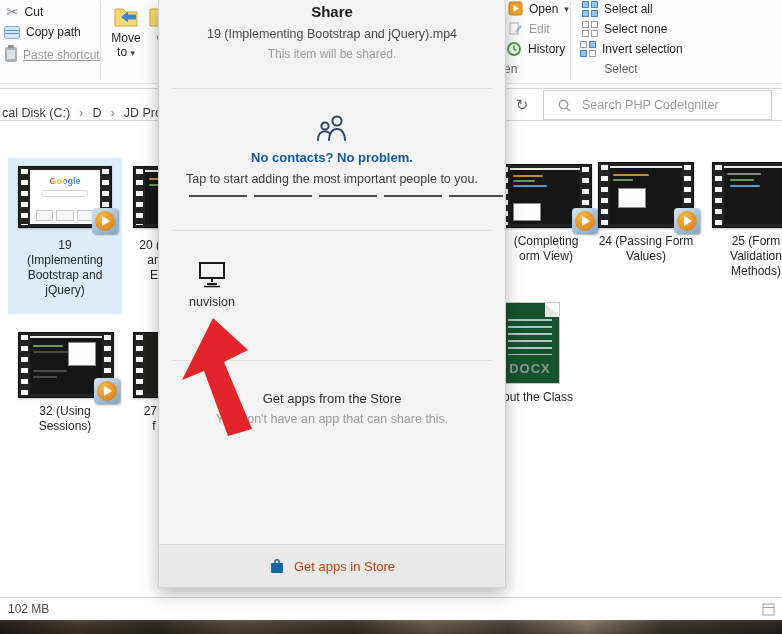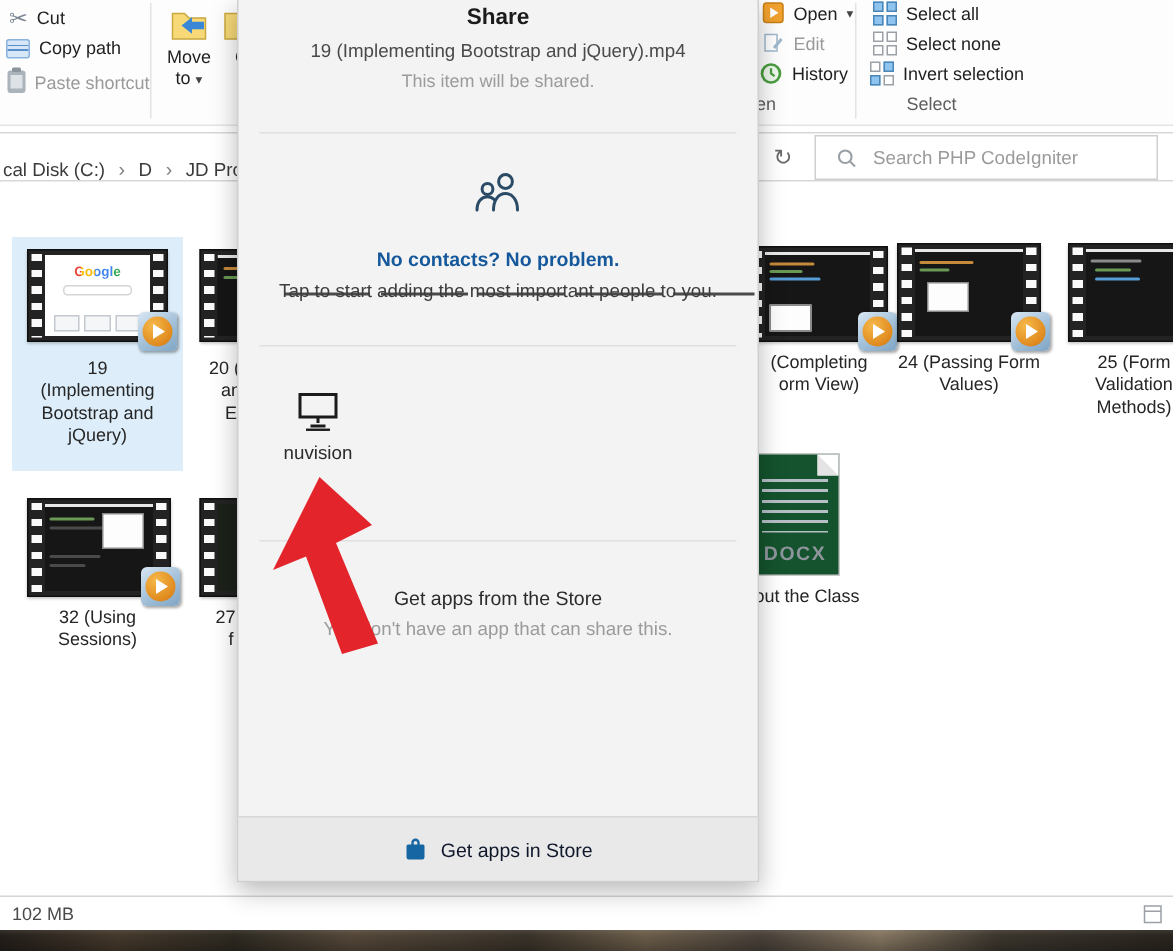--- a/index.html
+++ b/index.html
@@ -63,21 +63,21 @@
   .docbadge{position:absolute;bottom:7px;width:100%;text-align:center;font-weight:bold;font-size:13px;letter-spacing:1px;color:#8e959c;}
   
   .panel{position:absolute;left:158px;top:0;width:348px;height:588px;background:#f3f3f3;
          border:1px solid #cfcfcf;border-top:none;box-sizing:border-box;
          box-shadow:0 6px 16px rgba(0,0,0,.28);z-index:10;}
   .pt{position:absolute;left:6px;right:6px;text-align:center;}
   .pdiv{position:absolute;left:14px;right:14px;height:1px;background:#e0e0e0;}
   .artifact{position:absolute;left:30px;right:2px;top:195px;height:2px;
             background:repeating-linear-gradient(to right,#4a4a4a 0 58px,#f3f3f3 58px 65px);}
   .pfoot{position:absolute;left:0;right:0;bottom:0;height:42px;background:#e9e9e9;border-top:1px solid #d6d6d6;
-         display:flex;align-items:center;justify-content:center;gap:9px;color:#0f172a;font-size:13px;cursor:pointer;}
+         display:flex;align-items:center;justify-content:center;gap:9px;color:#c2410c;font-size:13px;cursor:pointer;}
   .contacts{position:absolute;left:20px;right:20px;top:112px;height:84px;text-align:center;cursor:pointer;}
   .appbtn{position:absolute;left:22px;top:260px;width:62px;text-align:center;cursor:pointer;}
   .appbtn .applabel{margin-top:4px;font-size:12.5px;color:#2b2b2b;}
   
   .status{position:absolute;left:0;top:597px;width:782px;height:23px;background:#fff;border-top:1px solid #d5d5d5;}
   .status .size{position:absolute;left:8px;top:0;line-height:23px;color:#4a4a4a;font-size:12px;}
   .wall{position:absolute;left:0;top:620px;width:782px;height:14px;
         background:linear-gradient(90deg,#241f1b,#45392c 10%,#2e2a22 20%,#55483a 30%,#3a332a 45%,#6b5d4a 55%,#49413a 65%,#857661 75%,#3c362e 85%,#2a251f),
                    linear-gradient(to bottom,rgba(255,255,255,.08),rgba(0,0,0,.25));
         background-blend-mode:overlay;}
@@ -90,21 +90,21 @@
 
   <div class="ribbon">
     <div class="rrow" style="left:6px;top:3px;">
       <span class="scissors">✂</span>
       <span>Cut</span>
     </div>
     <div class="rrow" style="left:4px;top:25px;">
       <span class="cpicon"></span>
       <span>Copy path</span>
     </div>
-    <div class="rrow dis" style="left:5px;top:47px;">
+    <div class="rrow dis" style="left:5px;top:47px;text-decoration:underline;">
       <span class="pasteicon"></span>
       <span>Paste shortcut</span>
     </div>
 
     <div class="vsep" style="left:100px;"></div>
 
     <div class="bigbtn" style="left:102px;top:4px;">
       <svg width="26" height="24" viewBox="0 0 26 24">
         <path d="M2 5 h8 l3 3 h11 v14 H2 Z" fill="#f7d978" stroke="#c9a83e"></path>
         <polygon points="8,13 15,7.5 15,10.5 23,10.5 23,15.5 15,15.5 15,18.5" fill="#3a87d8"></polygon>
@@ -329,21 +329,21 @@
 
     <div class="contacts">
       <svg width="36" height="32" viewBox="0 0 36 32">
         <g fill="none" stroke="#2a4a66" stroke-width="2" stroke-linecap="round">
           <circle cx="23" cy="9" r="4.6"></circle>
           <path d="M15 28c0-7 3.6-11 8-11s8 4 8 11"></path>
           <circle cx="11" cy="14" r="3.6"></circle>
           <path d="M4 28c0-5.6 3-8.8 7-8.8 1.9 0 3.6.8 4.8 2.2"></path>
         </g>
       </svg>
-      <div style="margin-top:18px;font-size:13px;font-weight:bold;color:#15599c;">No contacts? No problem.</div>
+      <div style="margin-top:3px;font-size:13px;font-weight:bold;color:#15599c;">No contacts? No problem.</div>
       <div style="margin-top:7px;font-size:12.5px;color:#3d3d3d;">Tap to start adding the most important people to you.</div>
     </div>
 
     <div class="pdiv" style="top:230px;"></div>
 
     <div class="appbtn">
       <svg width="32" height="28" viewBox="0 0 32 28">
         <g fill="none" stroke="#1b1b1b" stroke-width="2">
           <rect x="4" y="3" width="24" height="15"></rect>
           <line x1="16" y1="18" x2="16" y2="22"></line>

